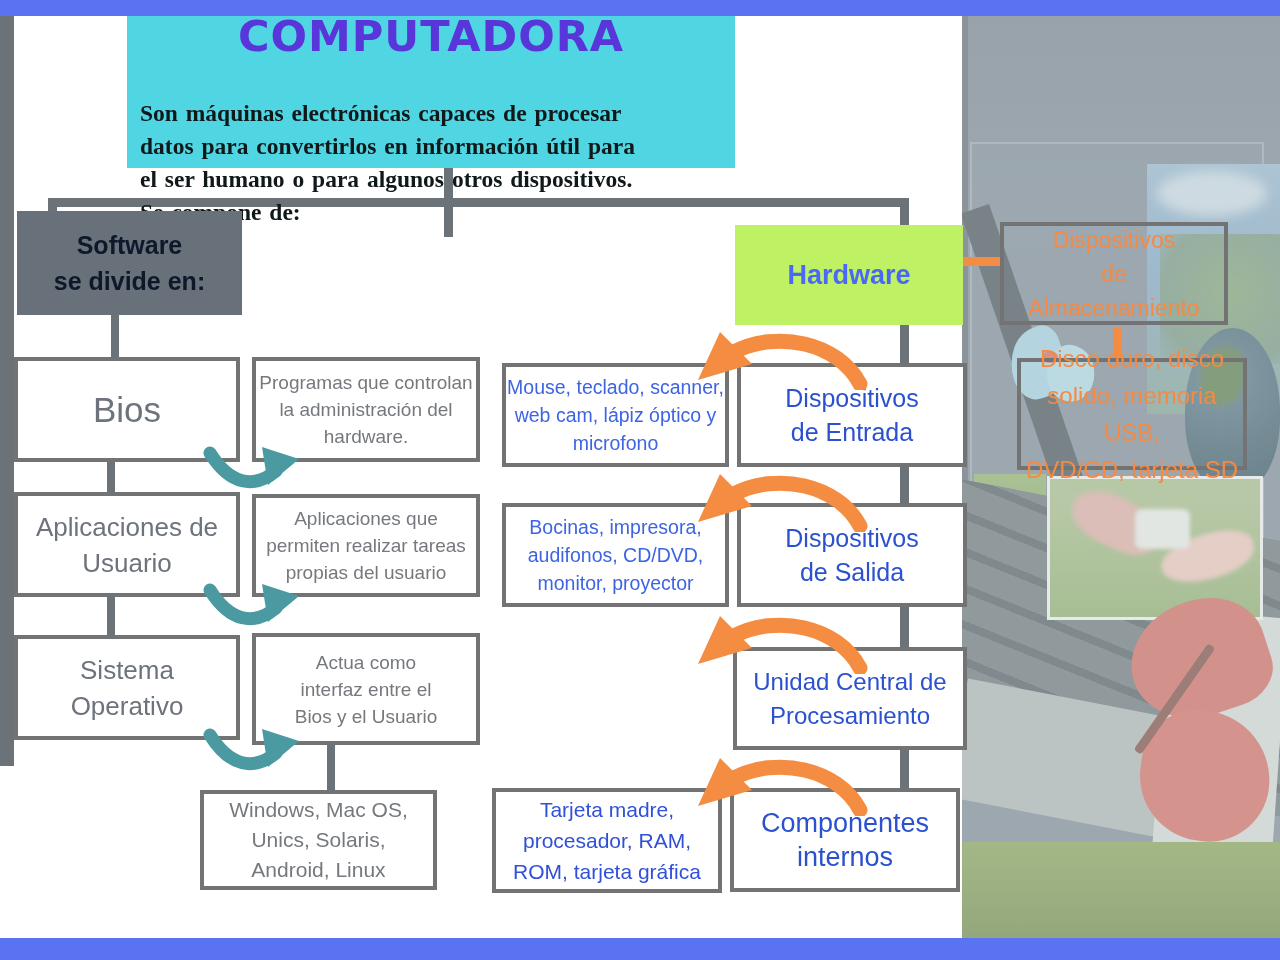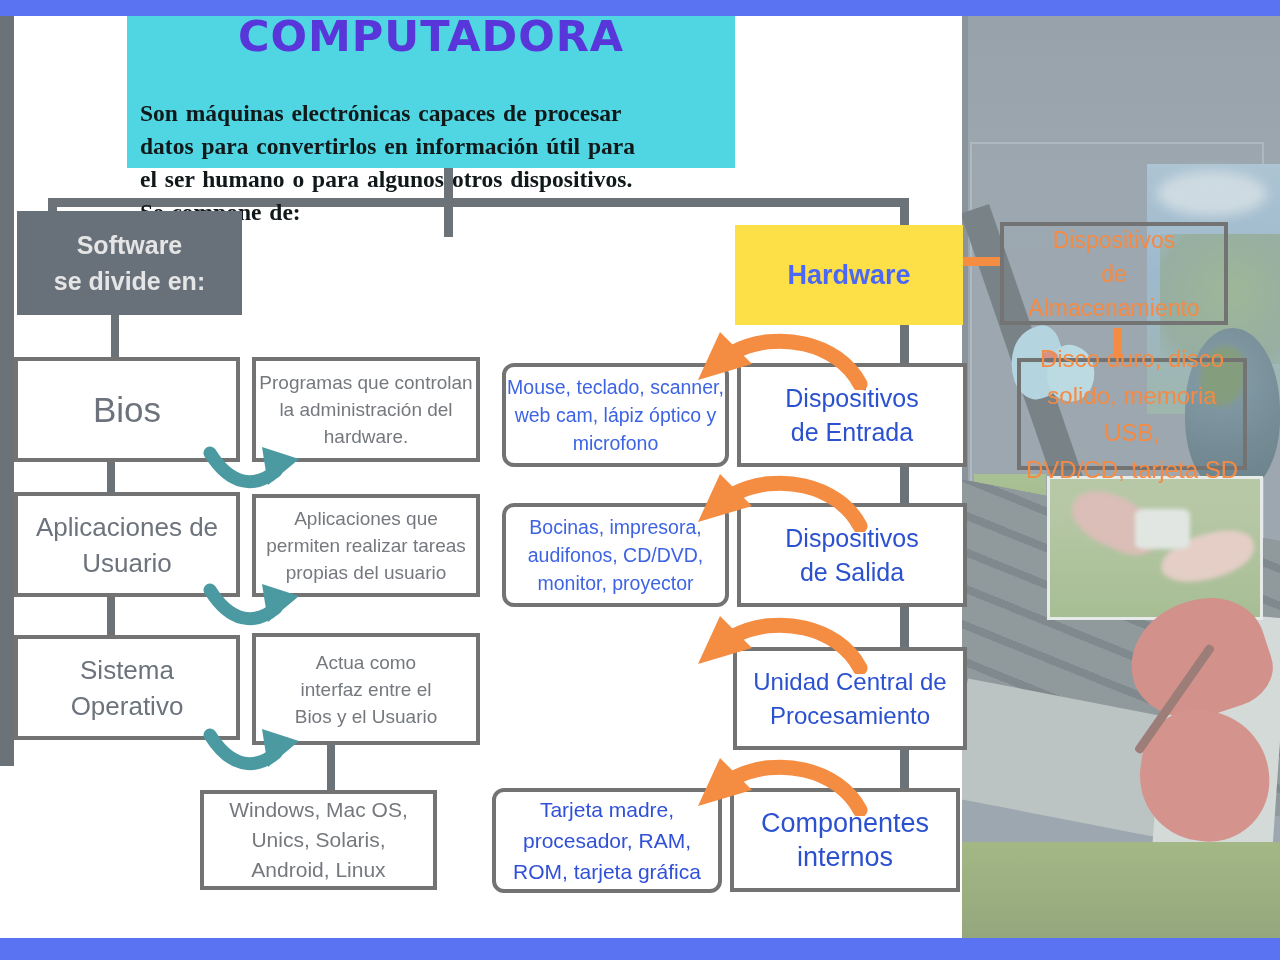--- a/index.html
+++ b/index.html
@@ -13,31 +13,31 @@
   .conn-orange{background:#f48c42;z-index:1;}
   
   .bluebox{border:4px solid #737373;background:#ffffff;z-index:2;display:flex;
            align-items:center;justify-content:center;text-align:center;box-sizing:border-box;}
   .bluebox.transparent{background:transparent;}
   .pre{white-space:pre-line;}
   .graytxt-big{color:#6d737c;font-size:35px;}
   .graytxt-md{color:#6d737c;font-size:26px;line-height:36px;}
   .graytxt-sm{color:#75797e;font-size:19px;line-height:27px;}
   .bluetxt-lg{color:#2b51cf;font-size:25px;line-height:34px;}
-  .bluetxt-sm{color:#3e64e4;font-size:19.5px;line-height:28px;border-radius:12px;}
+  .bluetxt-sm{color:#3e64e4;font-size:19.5px;line-height:28px;}
   .orangetxt{color:#f58a44;}
   
   .cyanbox{background:#4fd6e2;z-index:2;}
   .title{color:#5936d9;font-family:"DejaVu Sans",sans-serif;font-weight:bold;
          font-size:43px;letter-spacing:1px;text-align:center;width:100%;top:-4px;left:0;}
   .intro{font-family:"Liberation Serif",serif;font-weight:bold;color:#10181a;
          font-size:23.5px;line-height:33px;left:13px;top:38px;width:585px;word-spacing:2px;margin-top:44px;}
   .swhdr{background:#68707a;z-index:2;display:flex;align-items:center;justify-content:center;
-         text-align:center;color:#e5e5e5;font-weight:bold;font-size:25px;line-height:36px;}
-  .hwhdr{background:#fde047;z-index:2;display:flex;align-items:center;justify-content:center;
+         text-align:center;color:#0f172a;font-weight:bold;font-size:25px;line-height:36px;}
+  .hwhdr{background:#bef264;z-index:2;display:flex;align-items:center;justify-content:center;
          color:#4a68f5;font-weight:bold;font-size:27px;}
   .arrow{z-index:3;}
   
   .photo{left:962px;top:16px;width:318px;height:922px;background:#7b8893;z-index:0;overflow:hidden;}
   .ph{position:absolute;}
   .fade{left:0;top:0;width:318px;height:922px;background:rgba(233,239,243,0.30);}
 </style>
 </head>
 <body>
 

